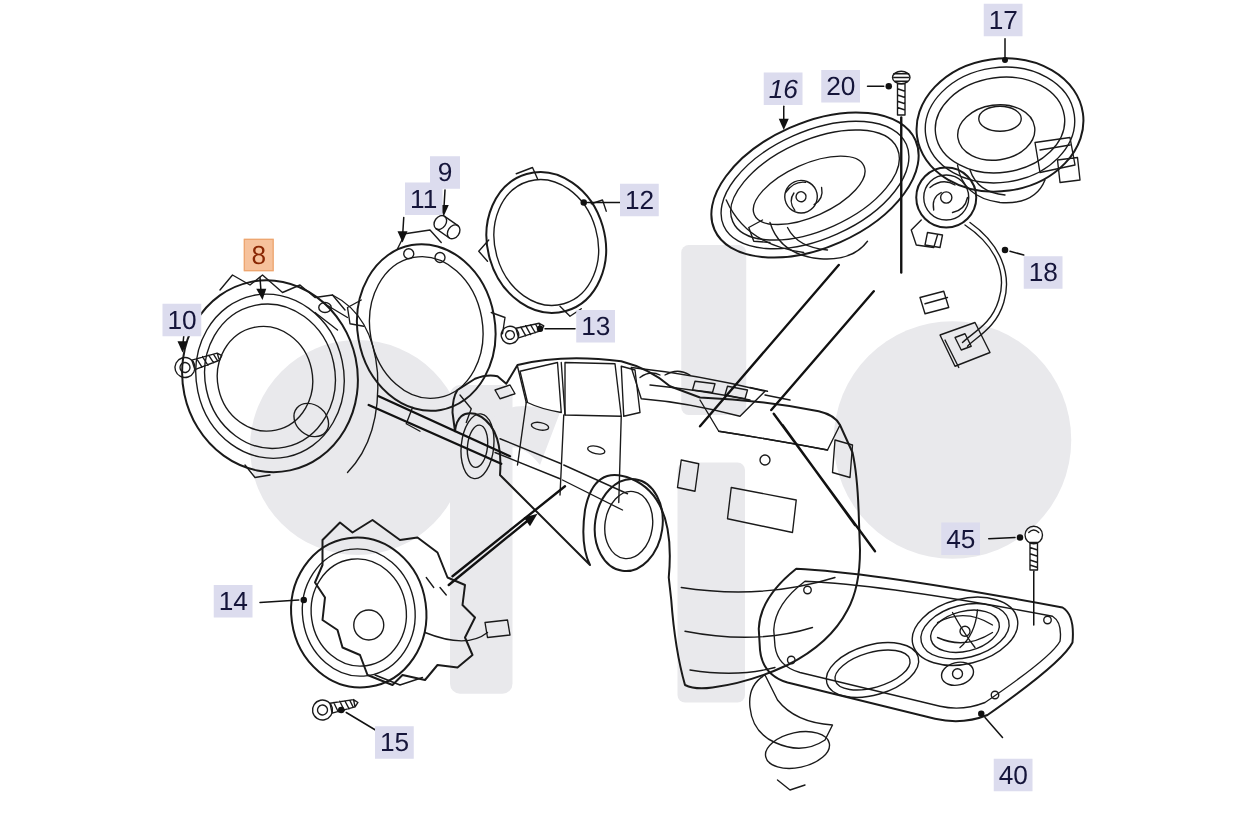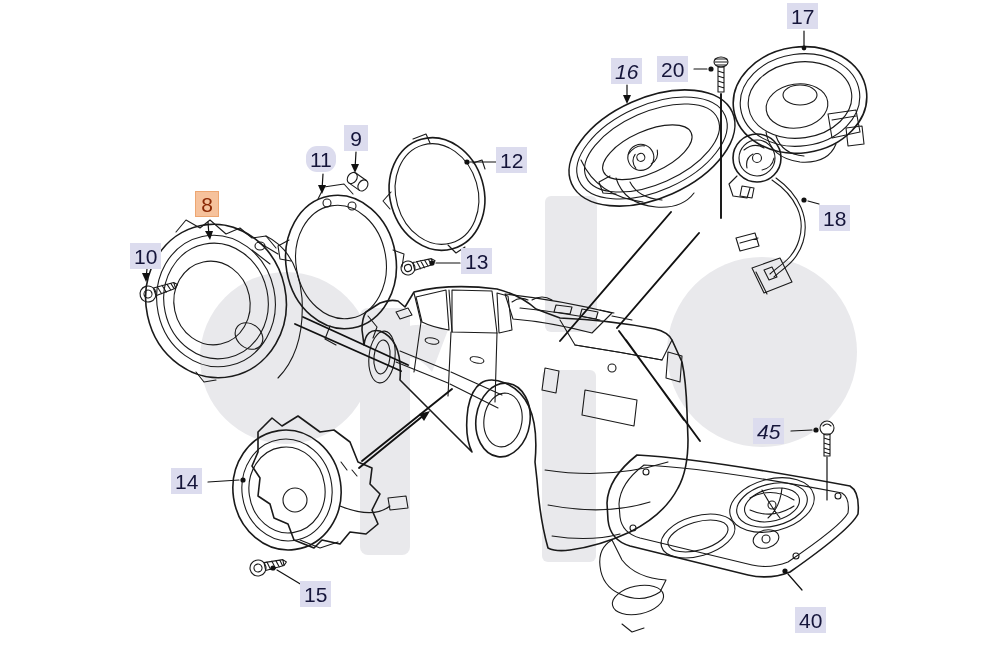--- a/index.html
+++ b/index.html
@@ -248,25 +248,25 @@
     <path class="lead" d="M791,431 L812,430"></path>
         <circle class="dot" cx="816" cy="430" r="2.6"></circle>
     <path class="lead" d="M802,590 L788,574"></path>
         <circle class="dot" cx="785" cy="571" r="2.6"></circle>
   </g>
 </svg>
 
   <div class="lbl hl" style="left:195px;top:191px;">8</div>
   <div class="lbl" style="left:344px;top:125px;">9</div>
   <div class="lbl" style="left:130px;top:243px;">10</div>
-  <div class="lbl" style="left:306px;top:146px;border-radius:11px;">11</div>
+  <div class="lbl" style="left:324px;top:146px;">11</div>
   <div class="lbl" style="left:496px;top:147px;">12</div>
   <div class="lbl" style="left:461px;top:248px;">13</div>
   <div class="lbl" style="left:171px;top:468px;">14</div>
   <div class="lbl" style="left:300px;top:581px;">15</div>
   <div class="lbl" style="left:611px;top:58px;font-style:italic;">16</div>
   <div class="lbl" style="left:787px;top:3px;">17</div>
   <div class="lbl" style="left:819px;top:205px;text-align:right;">18</div>
   <div class="lbl" style="left:657px;top:56px;">20</div>
   <div class="lbl" style="left:795px;top:587px;margin-top:20px;">40</div>
-  <div class="lbl" style="left:753px;top:418px;font-style:italic;">45</div>
+  <div class="lbl" style="left:753px;top:418px;">45</div>
 
 </div>
 
 </body></html>

